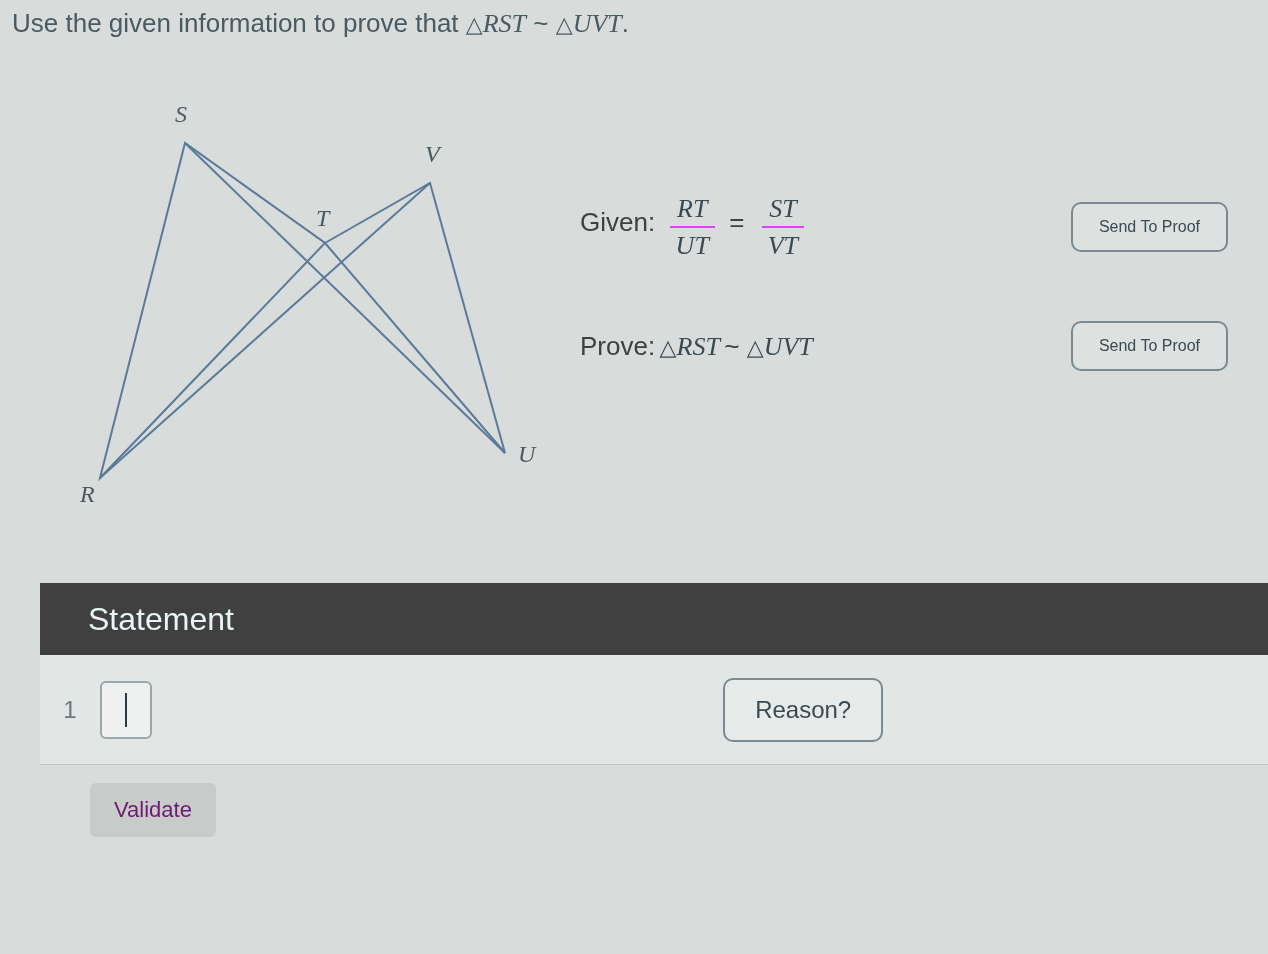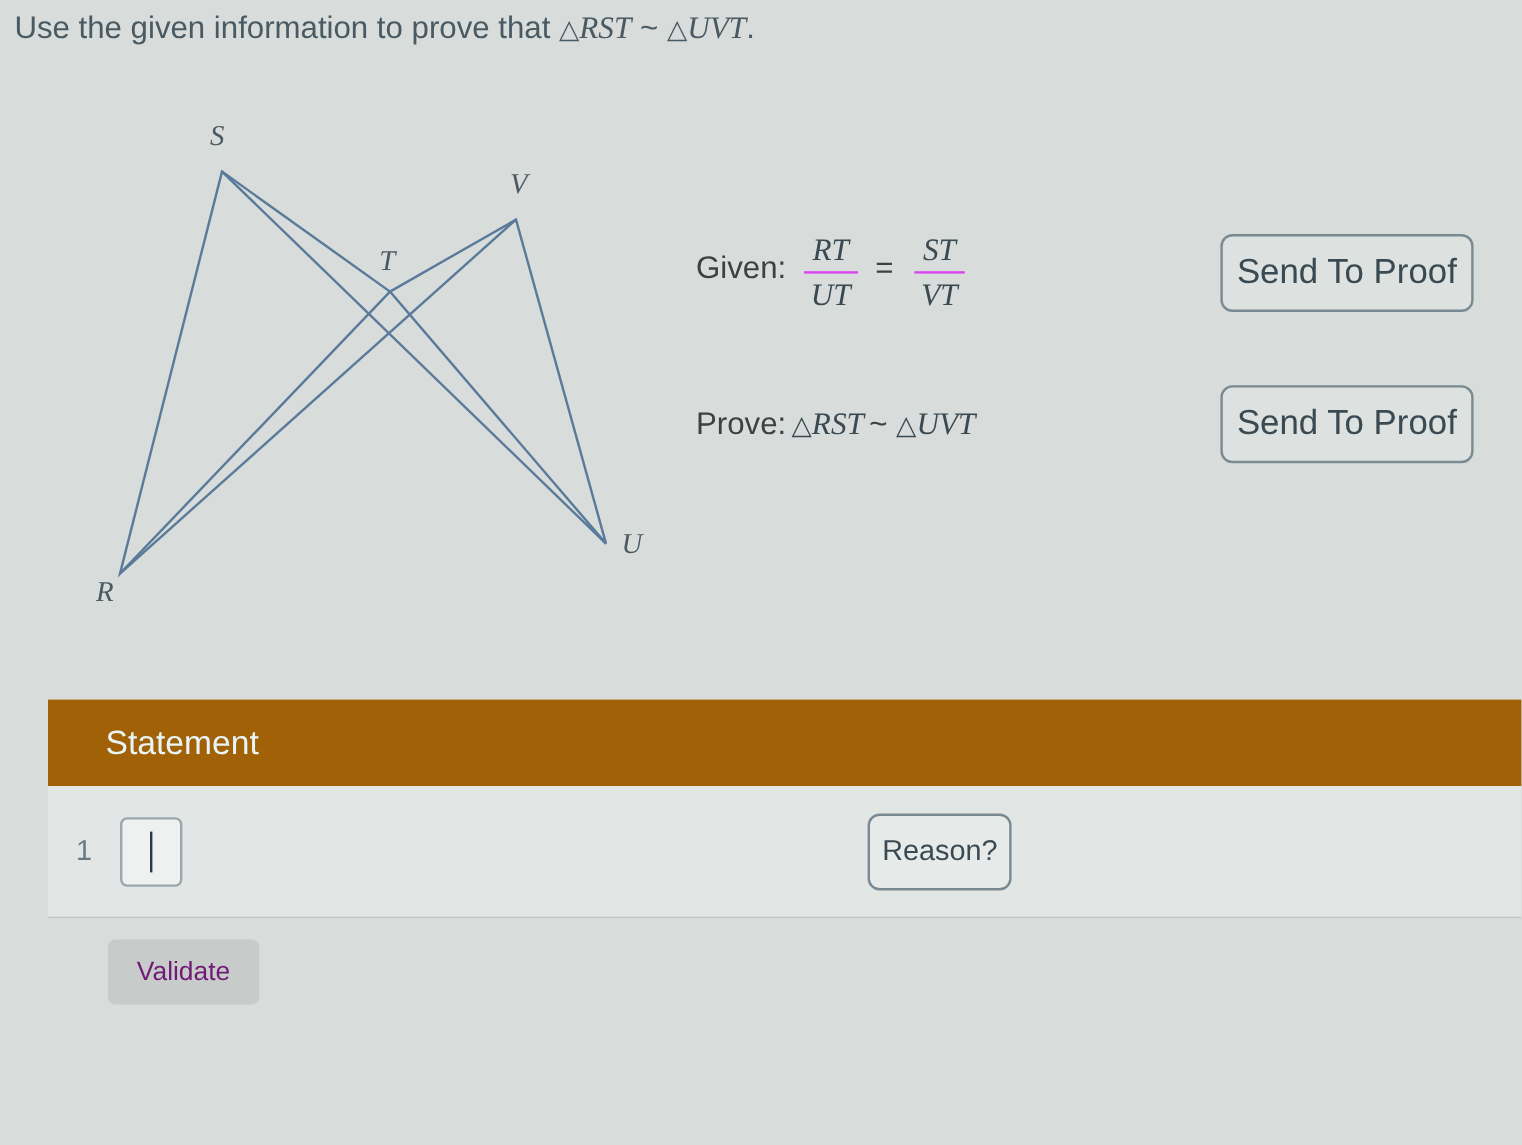--- a/index.html
+++ b/index.html
@@ -72,37 +72,37 @@
   .frac .den { padding: 2px 6px 0; border-top: 2px solid #d946ef; }
   .math {
     font-family: "Times New Roman", serif;
     font-style: italic;
     font-size: 26px;
   }
   .send-btn {
     border: 2px solid #7a8a92;
     border-radius: 10px;
     background: #dde1e0;
-    padding: 14px 12px;
-    font-size: 29px;
+    padding: 14px 26px;
+    font-size: 16px;
     color: #3a4a52;
     cursor: pointer;
   }
   .proof-table {
     margin-top: 40px;
     margin-left: 40px;
     width: calc(100% - 40px);
   }
   .proof-header {
-    background: #a16207;
+    background: #404040;
     color: #e8f4f6;
     display: flex;
     align-items: center;
     height: 72px;
-    font-size: 28px;
+    font-size: 32px;
   }
   .proof-header .col-statement { width: 54%; padding-left: 48px; }
   .proof-header .col-reason { flex: 1; padding-left: 20px; }
   .proof-row {
     display: flex;
     align-items: center;
     height: 110px;
     background: #e2e6e5;
     border-bottom: 1px solid #c2c8c6;
   }
@@ -129,21 +129,21 @@
   }
   .reason-cell {
     margin-left: auto;
     width: 46%;
     padding-left: 20px;
   }
   .reason-btn {
     border: 2px solid #7a8a92;
     border-radius: 10px;
     background: #e6eae9;
-    padding: 16px 10px;
+    padding: 16px 30px;
     font-size: 24px;
     color: #3a4a52;
     cursor: pointer;
   }
   .validate-wrap {
     padding: 18px 0 0 50px;
   }
   .validate-btn {
     background: #c7cccb;
     border: none;

